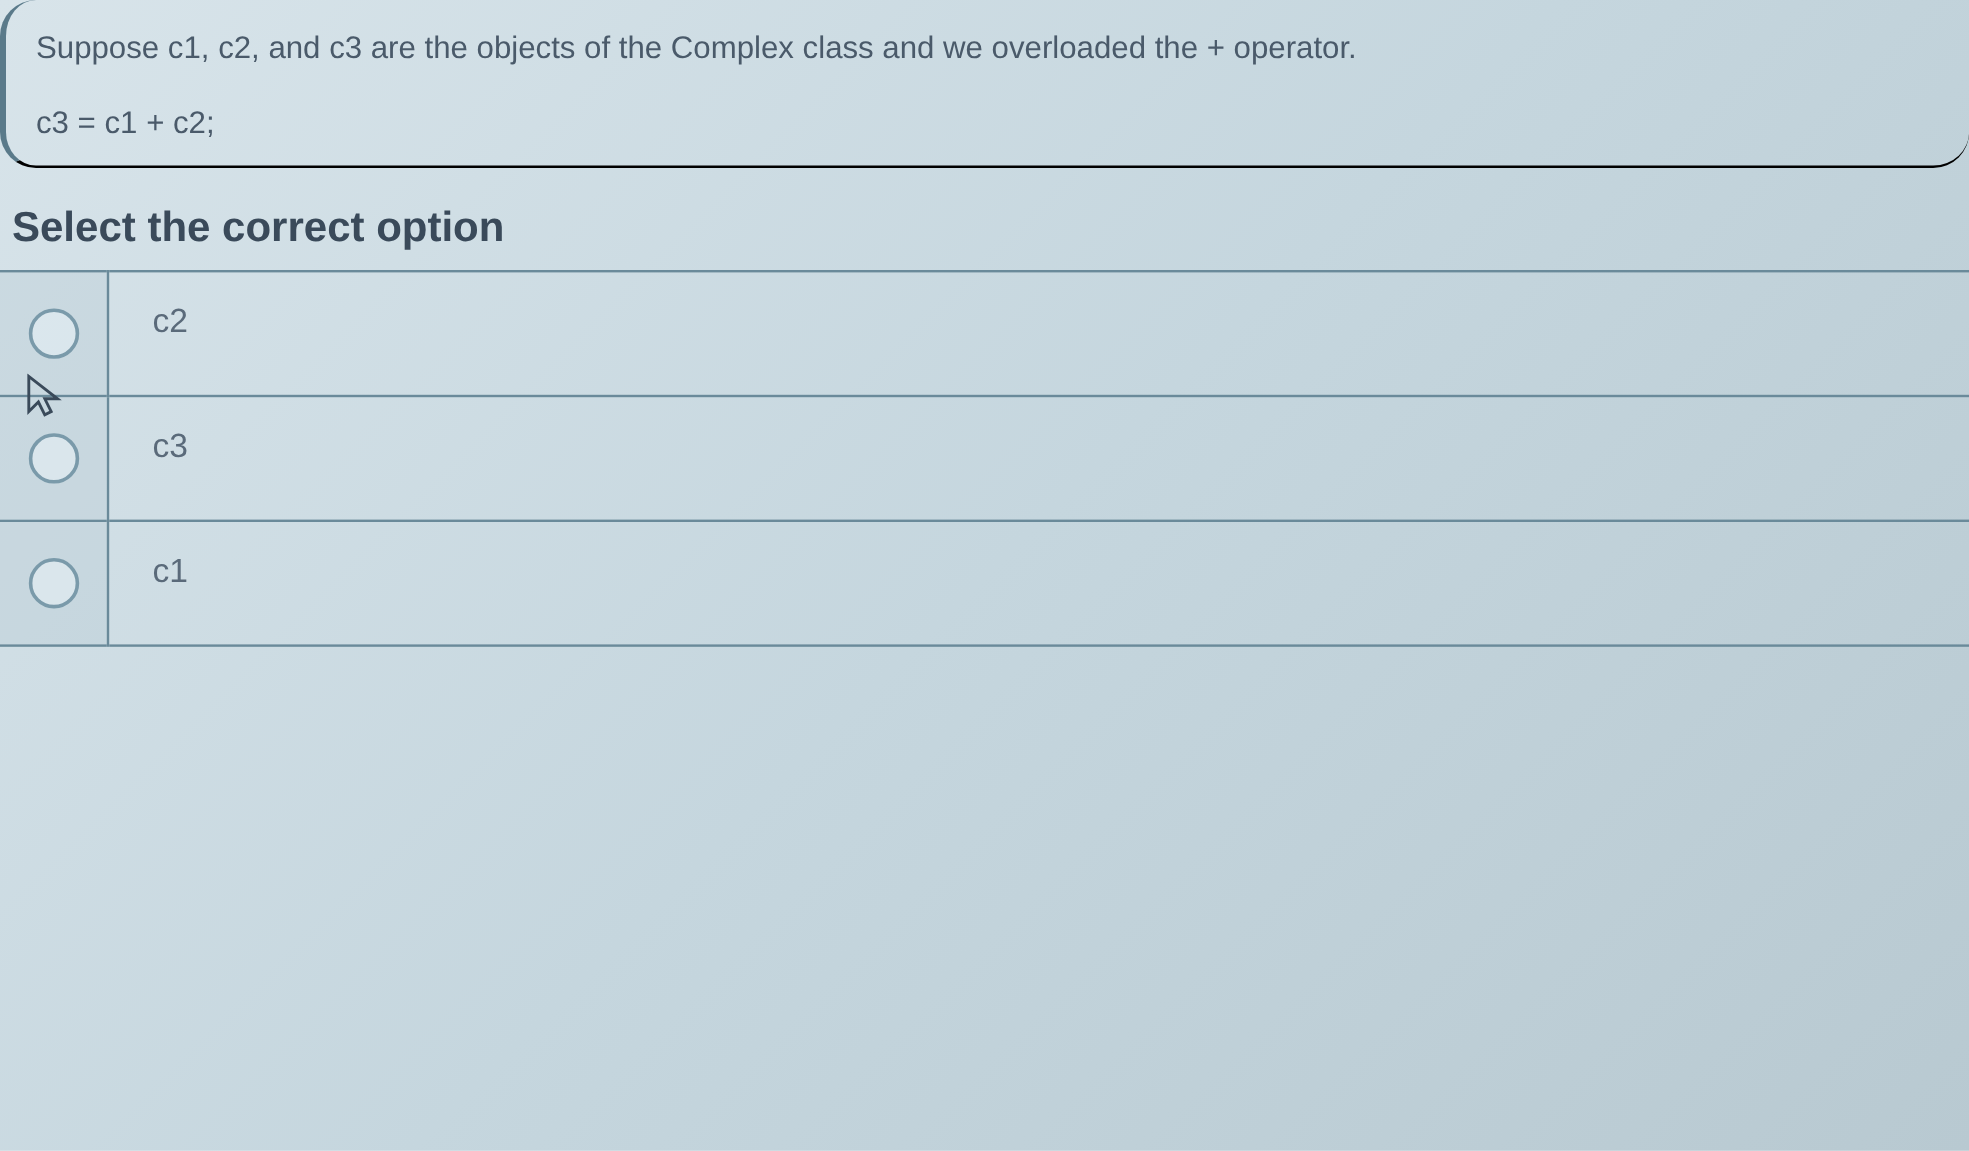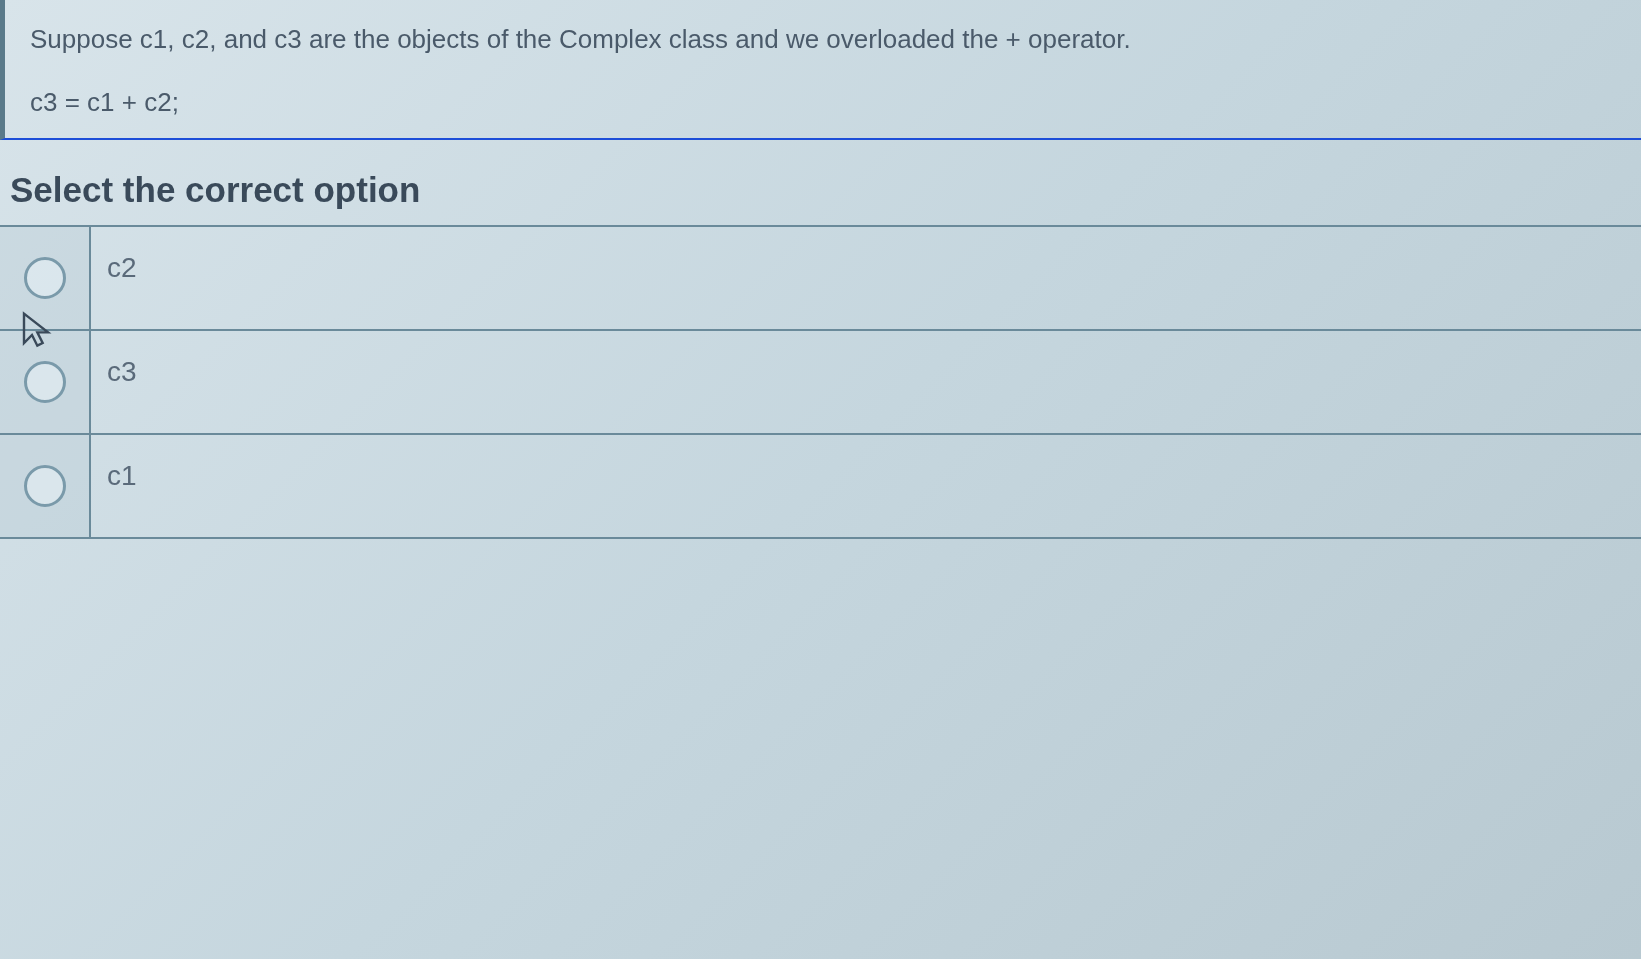--- a/index.html
+++ b/index.html
@@ -17,21 +17,22 @@
       color: #4a5a6a;
     }
     
     .quiz-container {
       width: 100%;
     }
     
     .question-block {
       padding: 20px 25px 20px 25px;
       border-left: 5px solid #5a7a8a;
-      border-bottom: 2px solid #1d4ed8;
+      border-bottom: 2px solid #000000;
+      border-radius: 30px;
     }
     
     .question-line {
       font-size: 26px;
       color: #4a5a6a;
       margin-bottom: 28px;
       line-height: 1.5;
     }
     
     .code-line {
@@ -69,21 +70,21 @@
       width: 42px;
       height: 42px;
       border: 3px solid #7a9aaa;
       border-radius: 50%;
       background: rgba(230, 240, 245, 0.6);
       margin: 0 auto;
       cursor: pointer;
     }
     
     .option-cell {
-      padding: 25px 16px;
+      padding: 25px 36px;
       font-size: 28px;
       color: #5a6a7a;
       vertical-align: top;
     }
     
     .cursor-icon {
       position: absolute;
       left: 20px;
       margin-top: -50px;
     }

